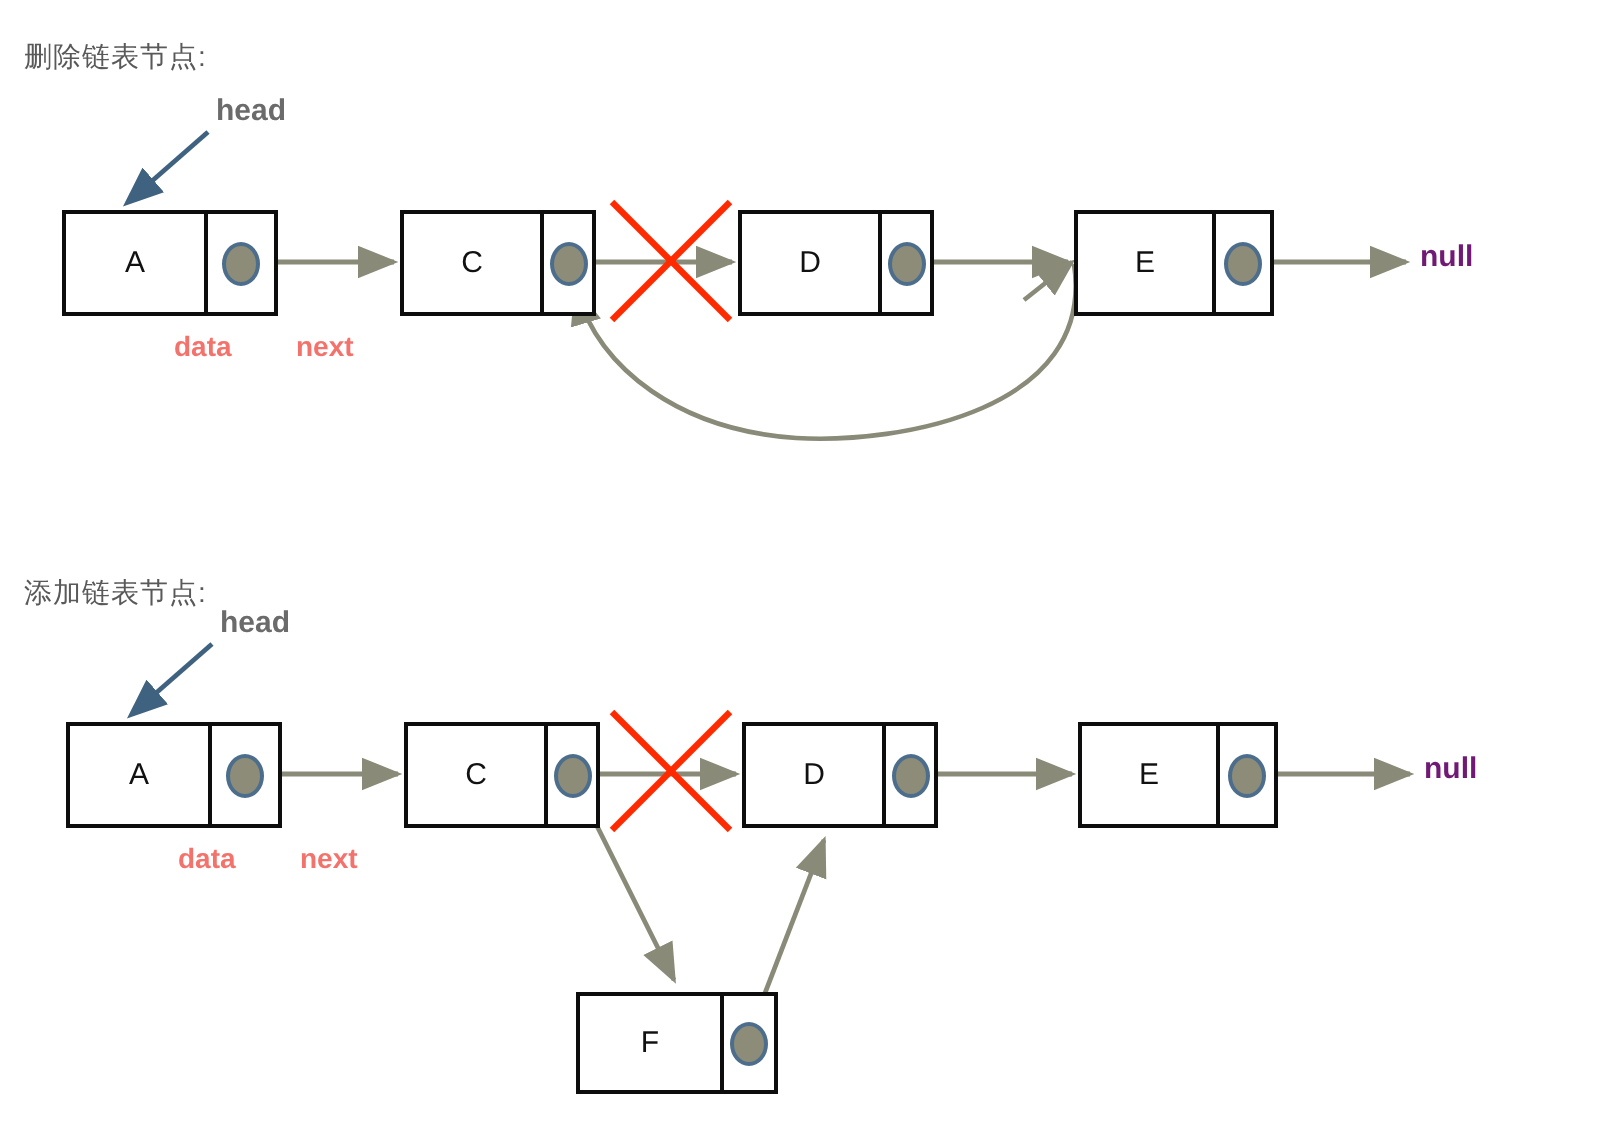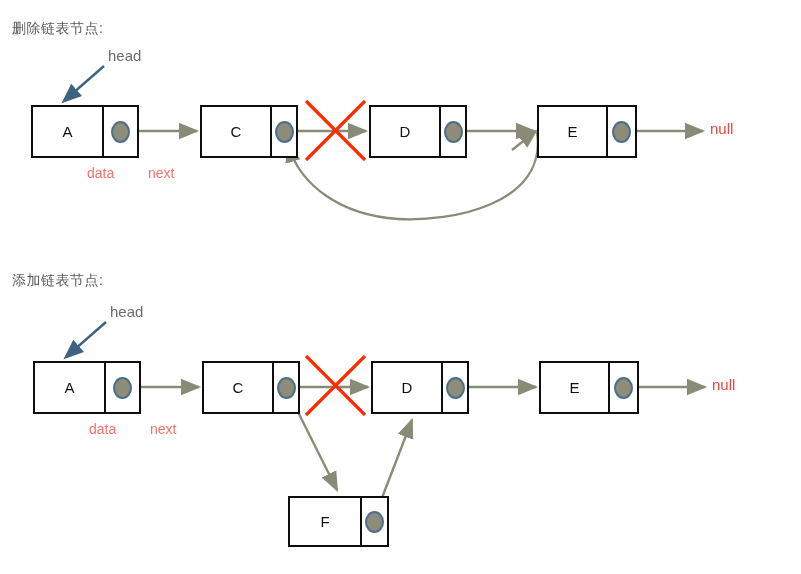--- a/index.html
+++ b/index.html
@@ -49,23 +49,24 @@
     border-radius:50%;
     background:#8c8c78;
     border:2px solid #4c6e8c;
     box-sizing:border-box;
   }
 
   .lbl {
     position:absolute;
     font-size:14px;
     white-space:nowrap;
+    font-weight:bold;
   }
   .lbl-red { color:#f3736c;margin-left:42px; }
-  .lbl-null { color:#ef4444; font-size:15px; }
+  .lbl-null { color:#701a75; font-size:15px; }
   .lbl-head { color:#6b6b6b; font-size:15px; }
 </style>
 </head>
 <body>
 
 <div class="canvas">
 
   <svg class="layer" viewBox="0 0 801 574">
     <defs>
       <marker id="arrGray" markerWidth="9" markerHeight="9" refX="7.5" refY="4" orient="auto">
@@ -151,21 +152,21 @@
 
   <div class="node" style="left:537px; top:105px; width:100px; height:53px;">
     <div class="data-cell">E</div>
     <div class="next-cell" style="width:27px;">
       <span class="dot"></span>
     </div>
   </div>
 
   <div class="lbl lbl-null" style="left:710px; top:120px;">null</div>
 
-  <div class="section-title" style="left:12px; top:272px;">添加链表节点:</div>
+  <div class="section-title" style="left:12px; top:288px;">添加链表节点:</div>
 
   <div class="lbl lbl-head" style="left:110px; top:303px;">head</div>
 
   <div class="node" style="left:33px; top:361px; width:108px; height:53px;">
     <div class="data-cell">A</div>
     <div class="next-cell" style="width:33px;">
       <span class="dot"></span>
     </div>
   </div>
   <div class="lbl lbl-red" style="left:47px; top:421px;">data</div>

